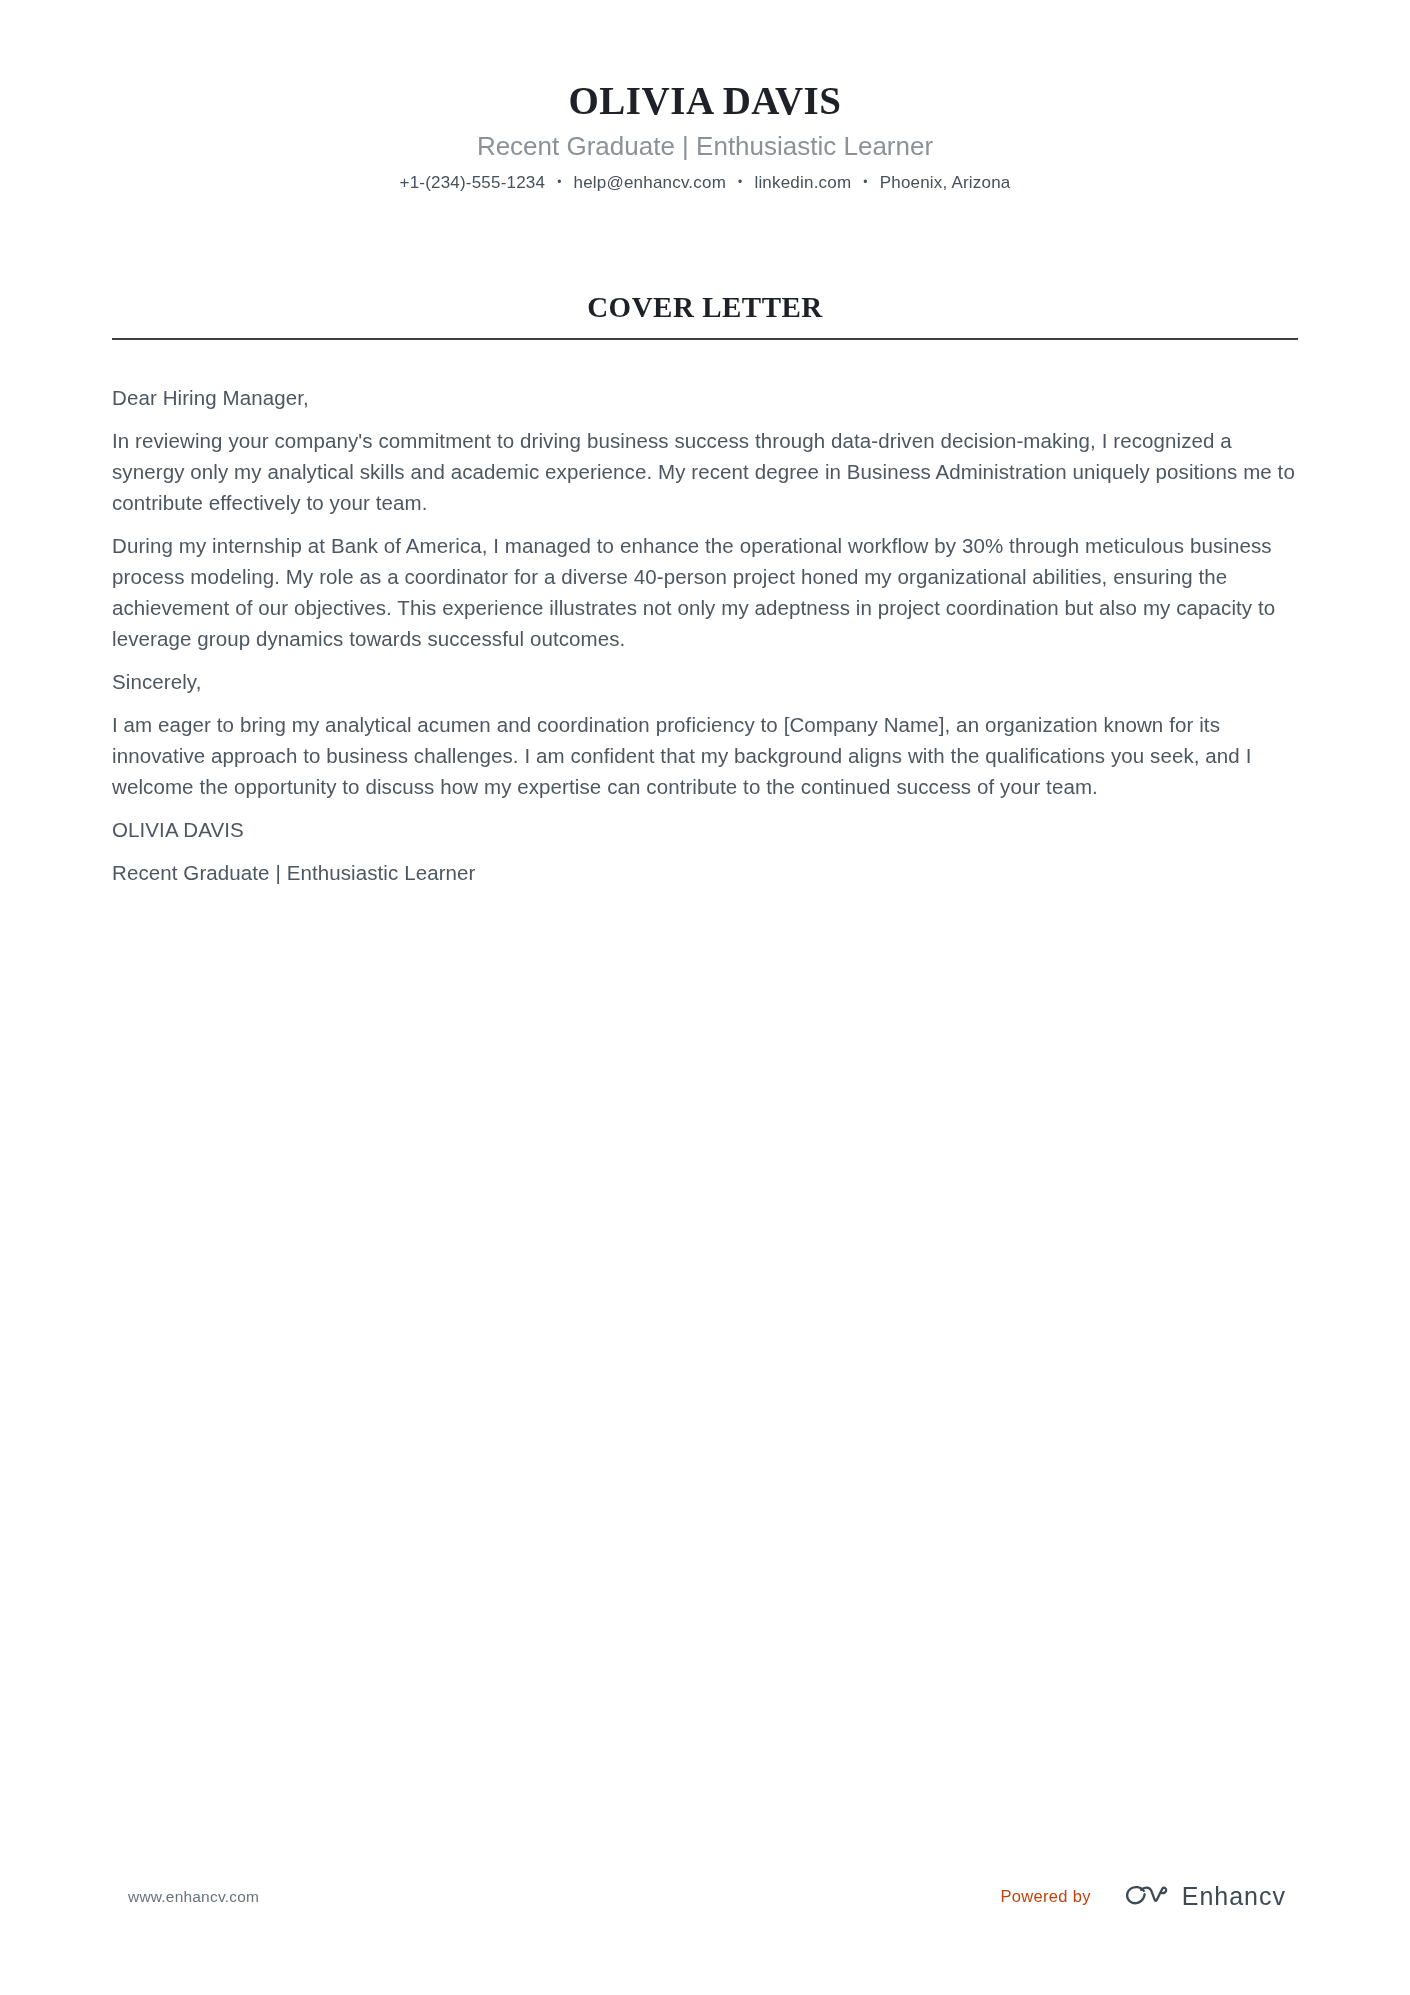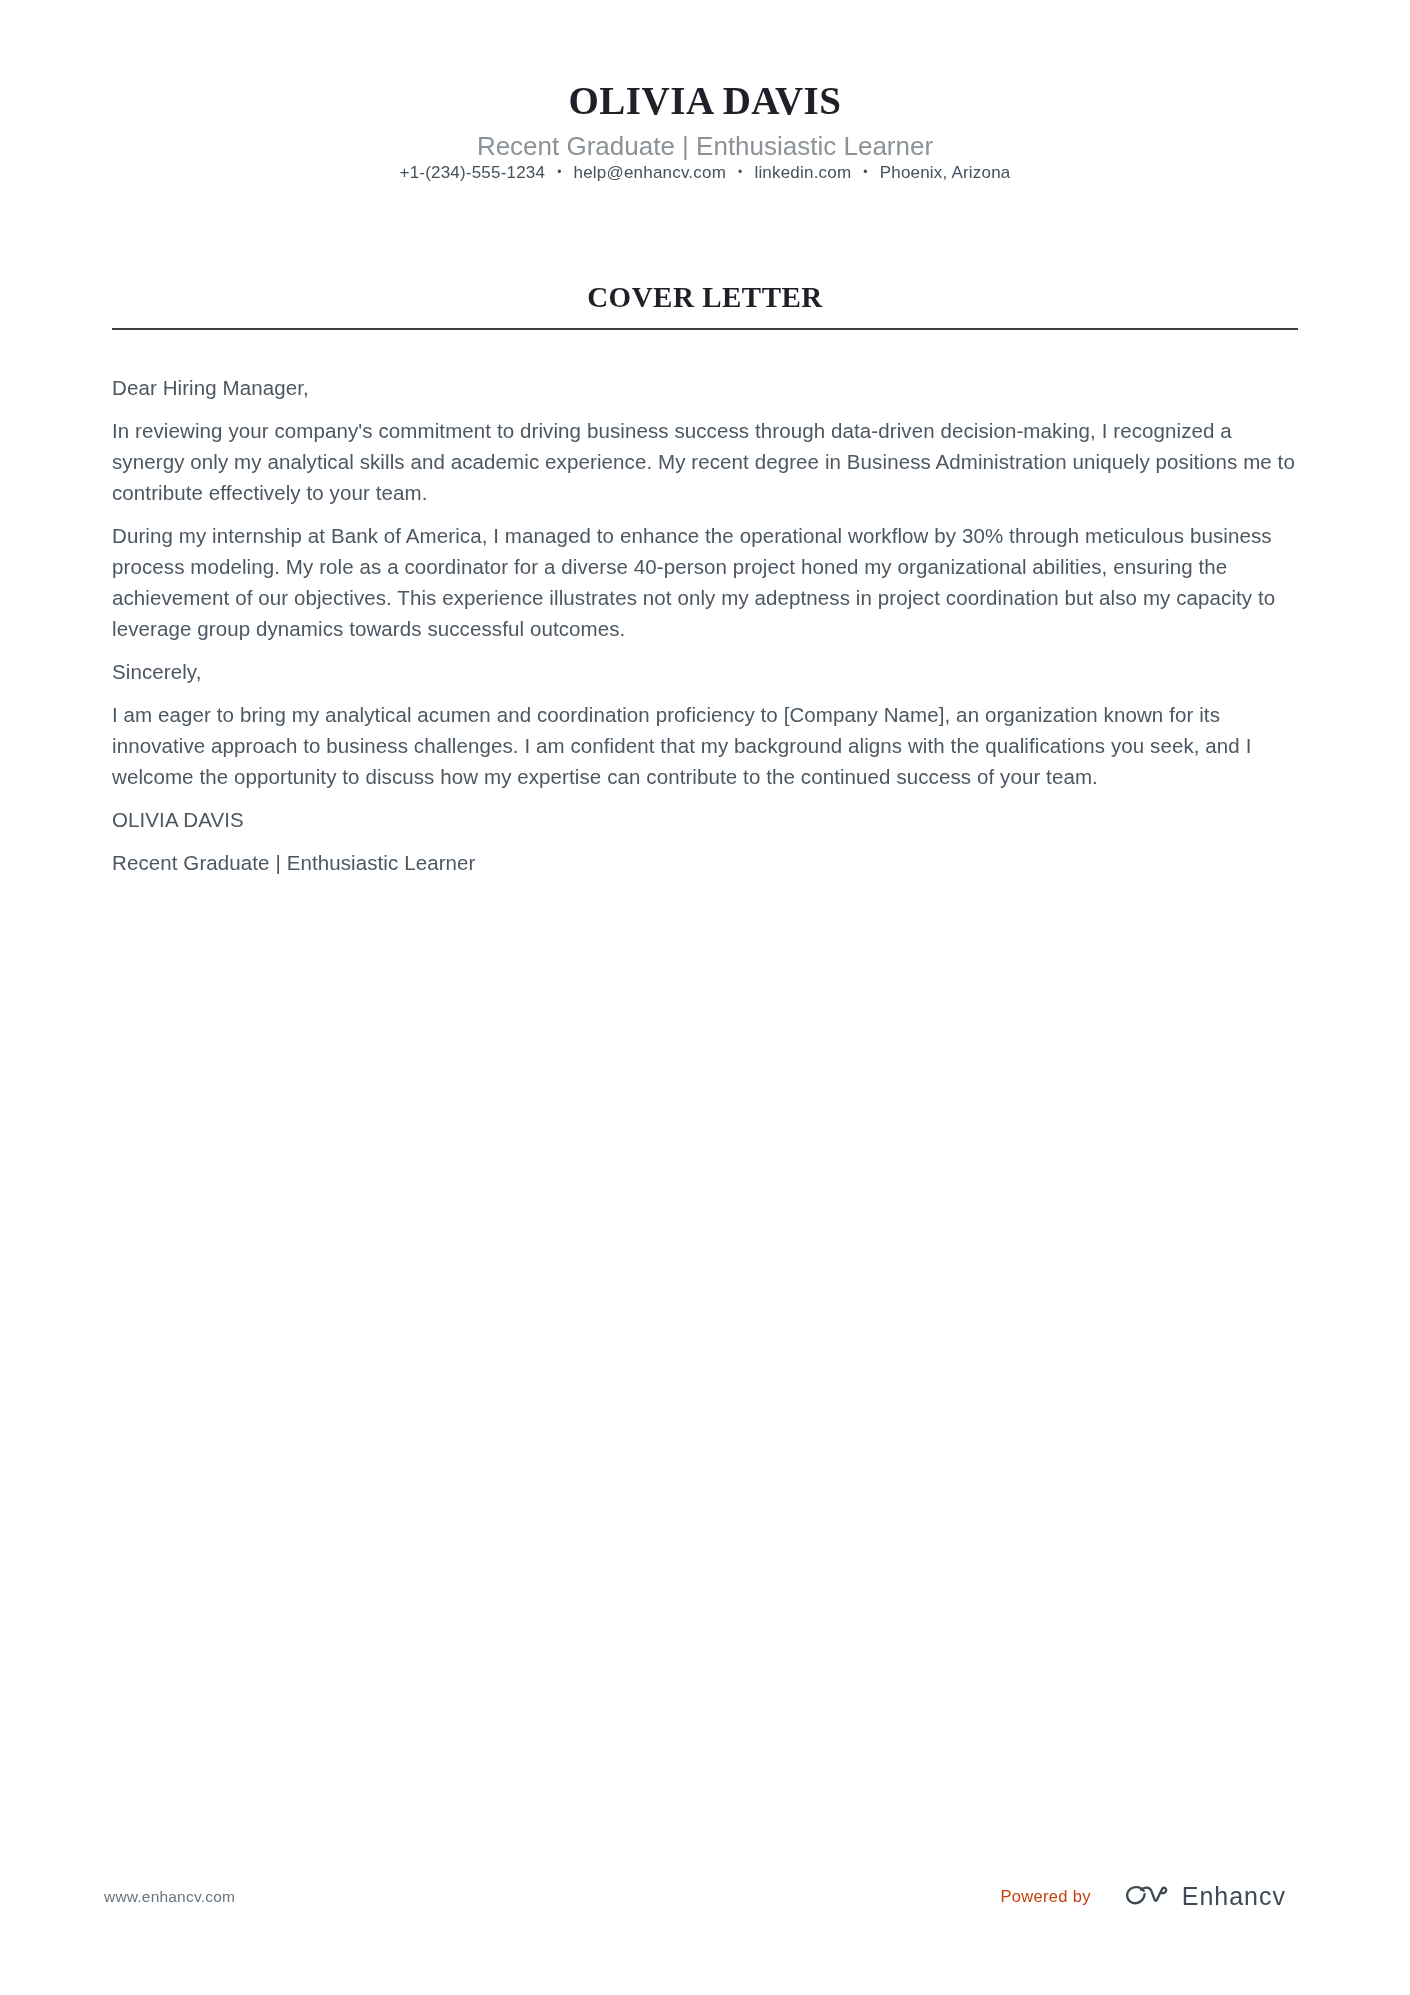--- a/index.html
+++ b/index.html
@@ -33,20 +33,21 @@
     font-size: 26px;
     line-height: 1.2;
     color: #8b9297;
     margin-top: 8px;
   }
   .contact {
     text-align: center;
     font-size: 17px;
     line-height: 1.3;
     color: #44515b;
+    margin-top: 10px;
     letter-spacing: 0.2px;
   }
   .contact .sep {
     display: inline-block;
     margin: 0 12px;
     font-size: 12px;
     vertical-align: 2px;
     color: #44515b;
   }
   .section-title {
@@ -66,21 +67,21 @@
   .body-text {
     font-size: 20.5px;
     line-height: 31px;
     color: #4c5761;
     margin: 12px 0 0 0;
     letter-spacing: 0.1px;
   }
   .salutation { margin-top: 42px; }
   .footer {
     position: absolute;
-    left: 104px;
+    left: 128px;
     right: 124px;
     bottom: 84px;
     display: flex;
     justify-content: space-between;
     align-items: center;
   }
   .footer-left {
     font-size: 15.5px;
     color: #68747d;
     letter-spacing: 0.2px;

